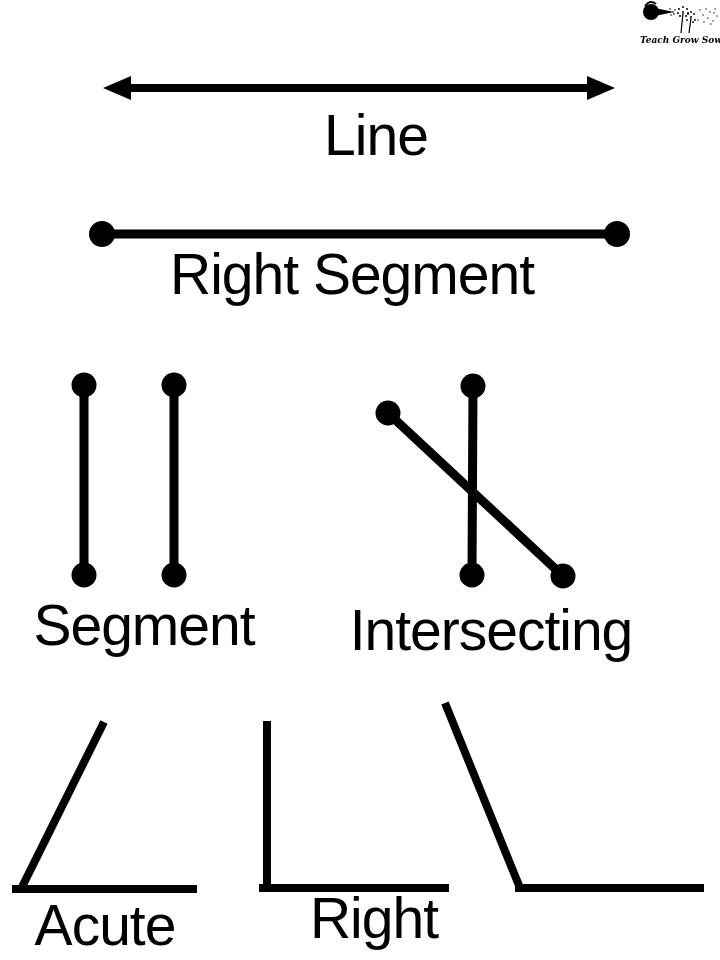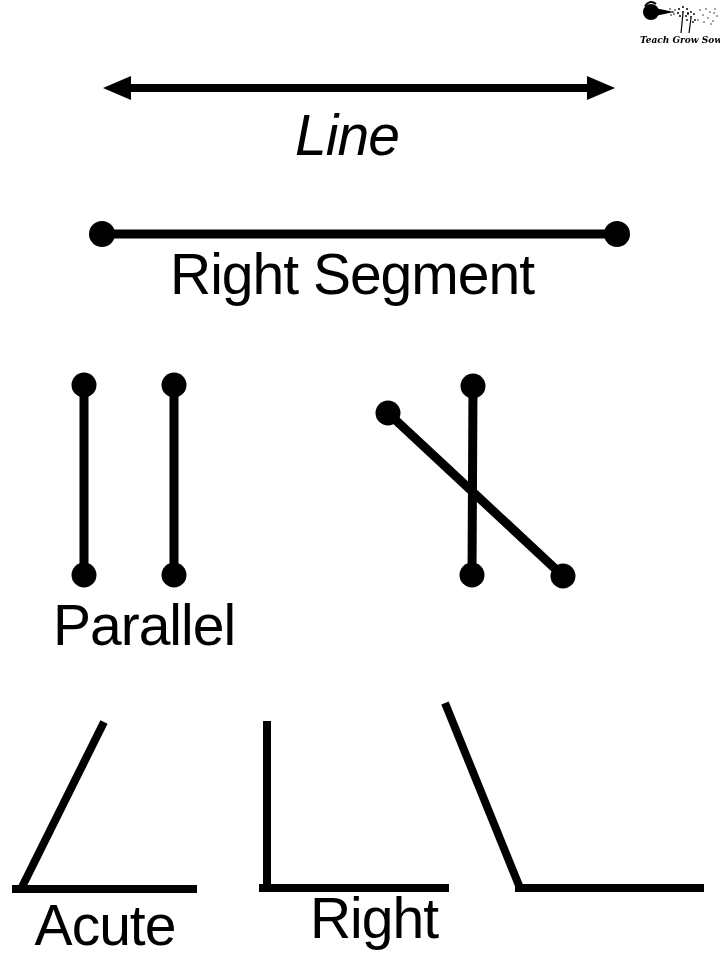--- a/index.html
+++ b/index.html
@@ -83,23 +83,24 @@
       <line x1="267" y1="721" x2="267" y2="892" stroke-width="8"></line>
       <line x1="259" y1="888" x2="449" y2="888" stroke-width="8"></line>
     </g>
 
     <g stroke="#000000" fill="none">
       <line x1="445" y1="703" x2="520" y2="888" stroke-width="8"></line>
       <line x1="515" y1="888" x2="704" y2="888" stroke-width="8"></line>
     </g>
   </svg>
 
-  <div class="label" style="left:347px; top:107px;font-style:italic;">Line</div>
+  <div class="label" style="left:376px; top:107px;">Line</div>
   <div class="label" style="left:352px; top:246px;">Right Segment</div>
-  <div class="label" style="left:144px; top:597px;">Parallel</div>
+  <div class="label" style="left:144px; top:597px;">Segment</div>
+  <div class="label" style="left:491px; top:602px;">Intersecting</div>
   <div class="label" style="left:105px; top:897px;">Acute</div>
   <div class="label" style="left:374px; top:890px;">Right</div>
 
   <svg class="logo" viewBox="0 0 80 50">
     <g fill="#000000" stroke="#000000">
       <circle cx="11" cy="12" r="8" stroke="none"></circle>
       <polygon points="15,8 34,12 15,16" stroke="none"></polygon>
       <path d="M5,6 Q10,-1 16,4" fill="none" stroke-width="2"></path>
       <circle cx="30" cy="9" r="0.8" stroke="none"></circle>
       <circle cx="33" cy="12" r="0.8" stroke="none"></circle>

